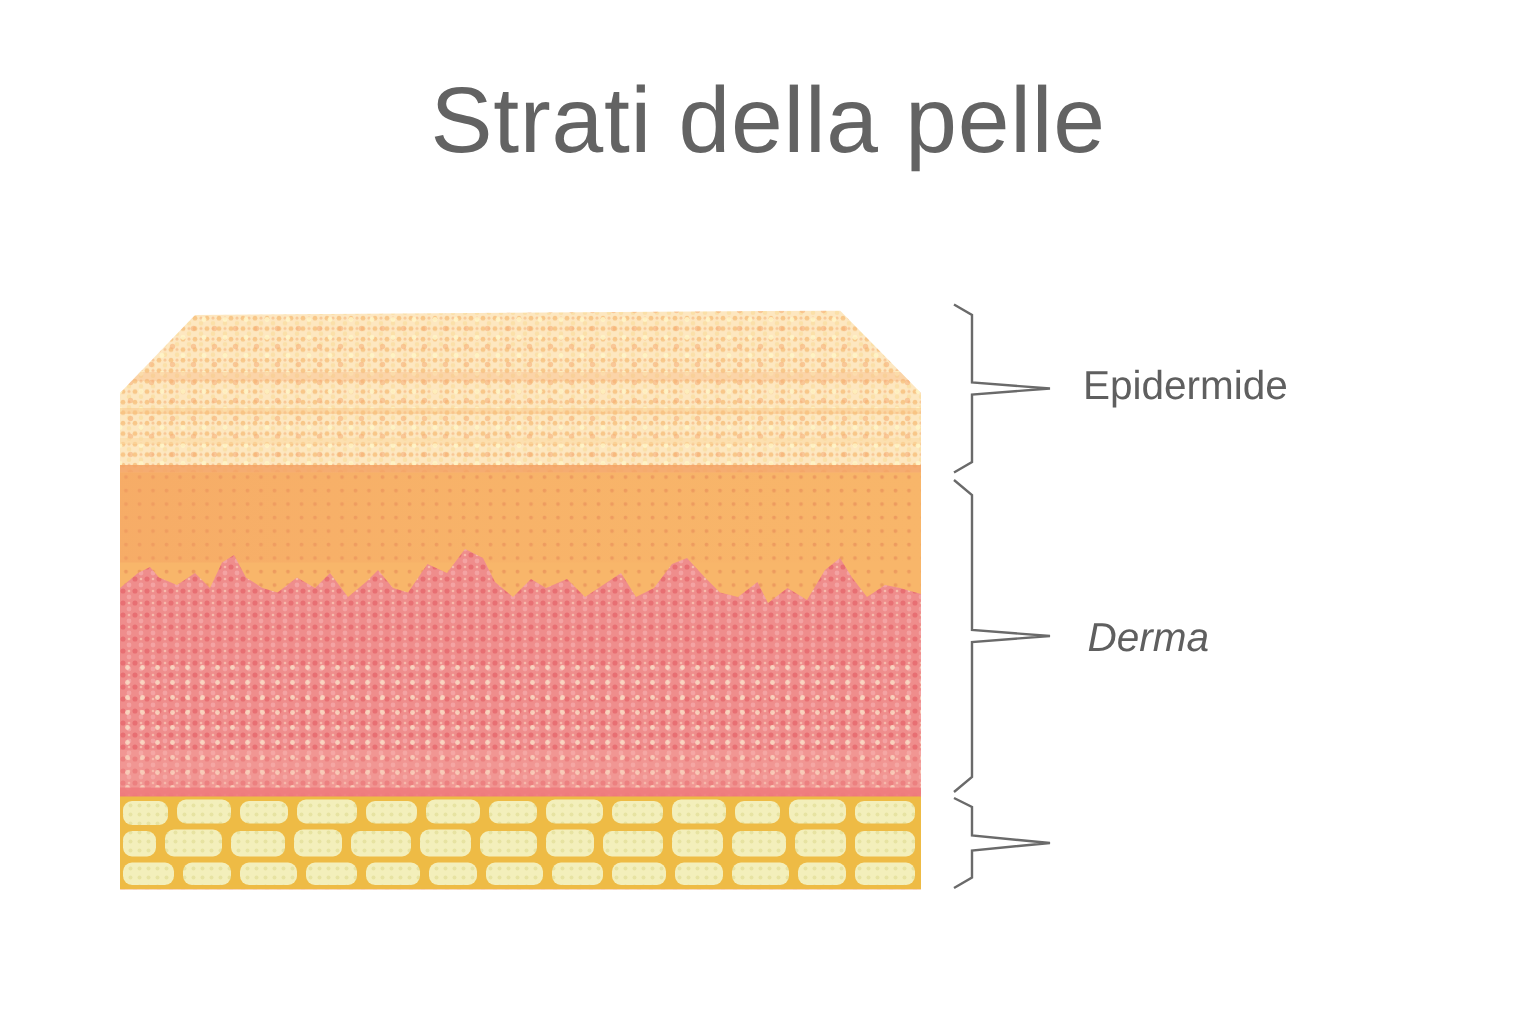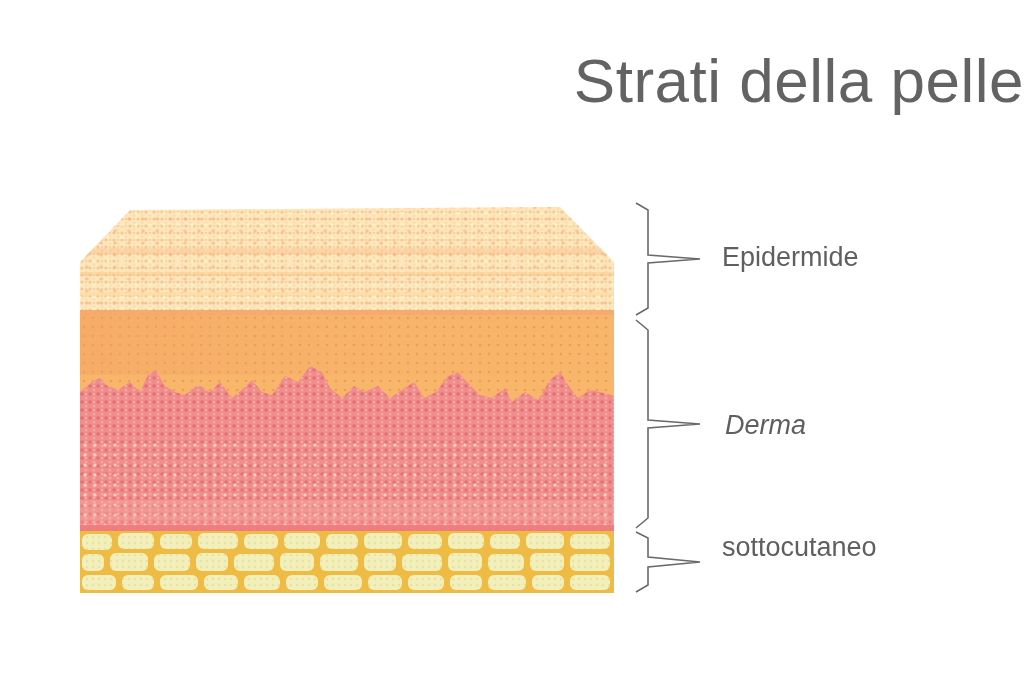--- a/index.html
+++ b/index.html
@@ -1,18 +1,18 @@
 <!DOCTYPE html>
 <html><head>
 <meta charset="utf-8">
 <style>
   html, body { margin: 0; padding: 0; background: #ffffff; }
   body { width: 1024px; height: 683px; position: relative; overflow: hidden;
          font-family: "Liberation Sans", sans-serif; }
-  .title { position: absolute; left: 0; top: 50px; width: 1024px; text-align: right;
+  .title { position: absolute; left: 0; top: 50px; width: 1024px; text-align: center;
            font-size: 62px; color: #636363; letter-spacing: 0.5px; line-height: 1; }
   .diagram { position: absolute; left: 0; top: 0; width: 1024px; height: 683px; }
   .label { position: absolute; font-size: 27px; color: #5f5f5f; line-height: 1.05; }
 </style>
 </head>
 <body>
 
 <div class="title">Strati della pelle</div>
 
 <svg class="diagram" viewBox="0 0 1024 683" width="1024" height="683" xmlns="http://www.w3.org/2000/svg">
@@ -132,14 +132,13 @@
   <g fill="none" stroke="#6a6a6a" stroke-width="1.6" stroke-linejoin="miter">
     <path d="M636 203 L648 210 L648 255 L700 259 L648 263 L648 308 L636 315"></path>
     <path d="M636 320 L648 330 L648 420 L700 424 L648 428 L648 518 L636 528"></path>
     <path d="M636 532 L648 538 L648 557 L700 562 L648 567 L648 585 L636 592"></path>
   </g>
 </svg>
 
 <div class="label" style="left:722px; top:243px;text-align:right;">Epidermide</div>
 <div class="label" style="left:725px; top:411px;font-style:italic;">Derma</div>
 <div class="label" style="left:722px; top:533px;">
-  <div>sottocutaneo</div>
 </div>
 
 </body></html>

